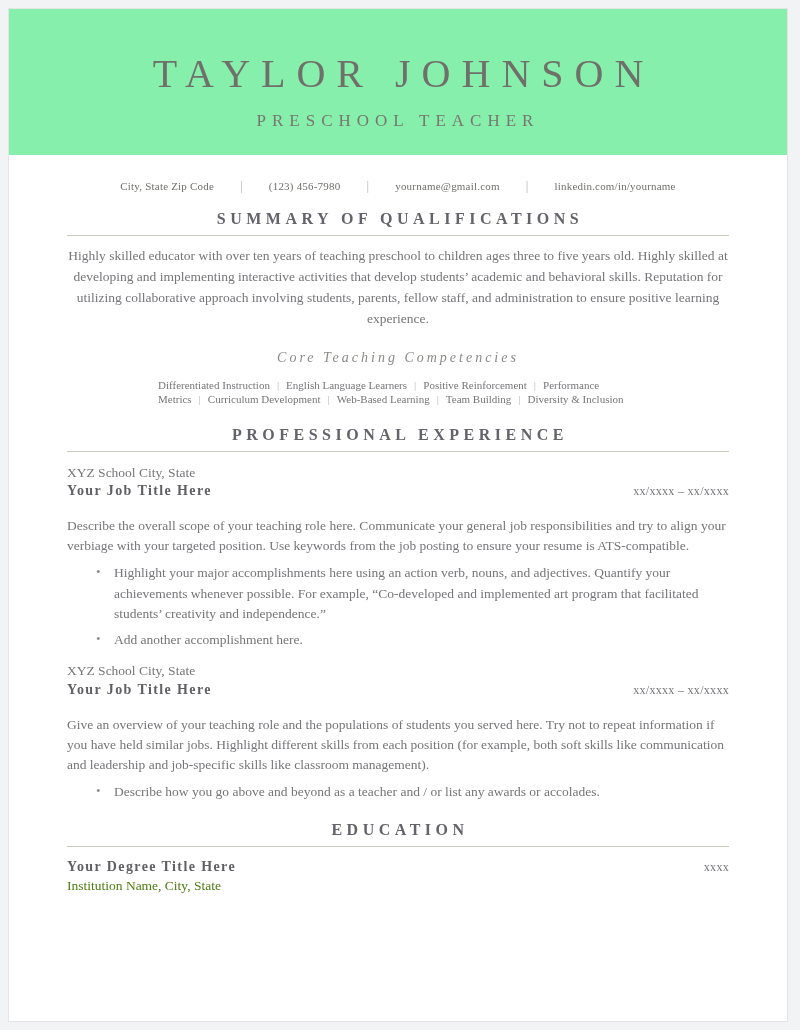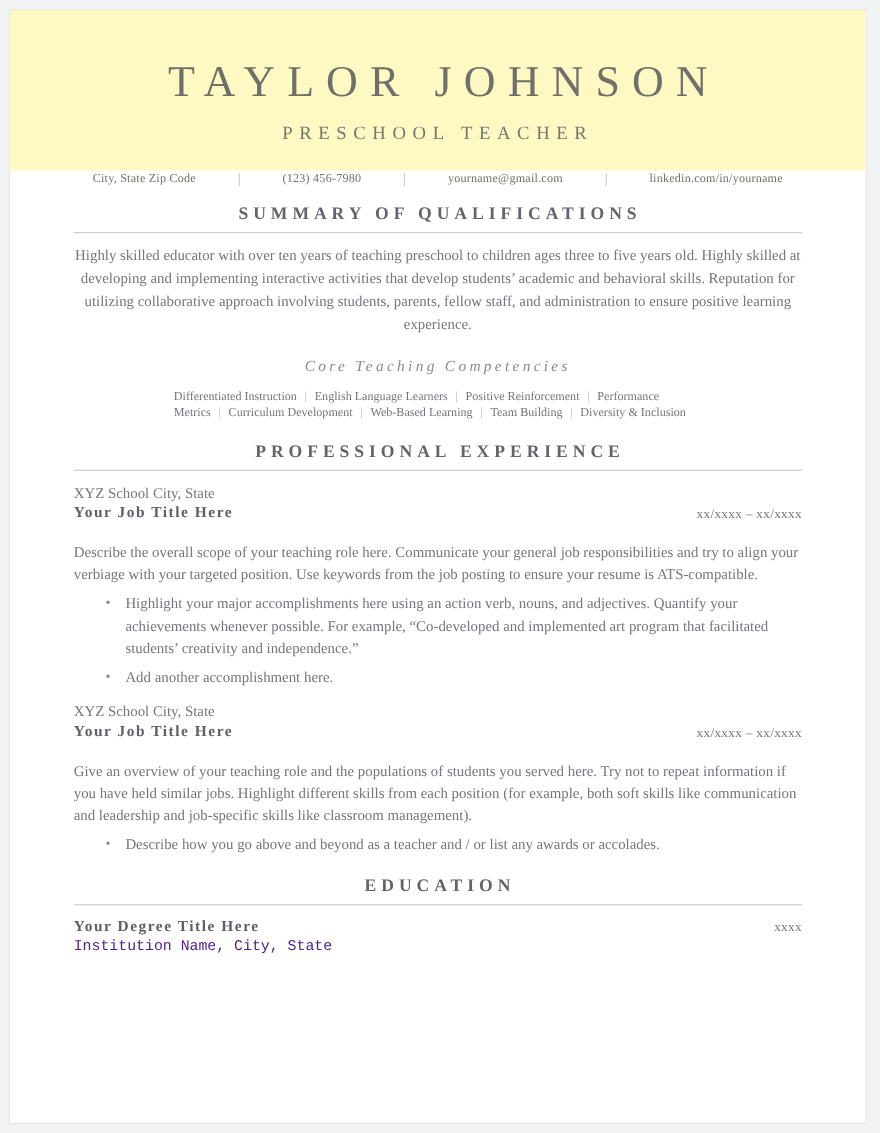--- a/index.html
+++ b/index.html
@@ -20,21 +20,21 @@
     width: 780px;
     height: 1014px;
     background: #ffffff;
     border: 1px solid #e4e4e6;
     box-sizing: border-box;
     overflow: hidden;
   }
 
   
   .header-band {
-    background: #fef9c3;
+    background: #86efac;
     padding: 44px 0 24px 0;
     text-align: center;
   }
   .full-name {
     font-size: 40px;
     letter-spacing: 11px;
     color: #70706a;
     font-weight: 400;
     line-height: 1.05;
     margin: 0;
@@ -52,21 +52,22 @@
 
   
   .body-area {
     padding: 0 58px;
   }
 
   .contact-row {
     display: flex;
     justify-content: center;
     align-items: center;
-    gap: 16px;
+    gap: 4px;
+    margin-top: 24px;
     font-size: 11px;
     color: #70706d;
     letter-spacing: 0.2px;
   }
   .contact-item { white-space: nowrap; }
   .contact-sep {
     color: #b5b5ae;
     padding: 0 22px;
     font-size: 13px;
     line-height: 1;
@@ -185,24 +186,23 @@
     letter-spacing: 1.4px;
     color: #5f5f64;
   }
   .edu-year {
     font-size: 12px;
     color: #77777b;
     letter-spacing: 0.3px;
   }
   .edu-institution {
     font-size: 13.5px;
-    color: #4c1d95;
+    color: #4d7c0f;
     line-height: 1.4;
     margin-top: 1px;
-    font-family: Liberation Mono, monospace;
   }
 </style>
 </head>
 <body>
 
 <div class="page">
 
   <div class="header-band">
     <h1 class="full-name">TAYLOR JOHNSON</h1>
     <div class="job-subtitle">PRESCHOOL TEACHER</div>

